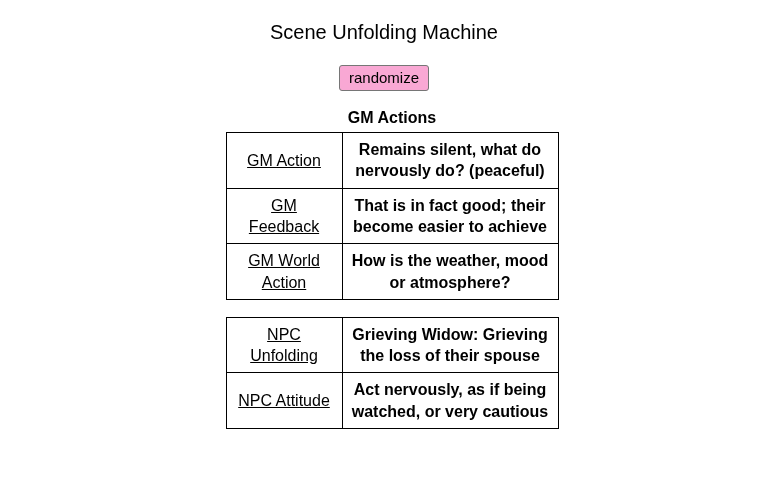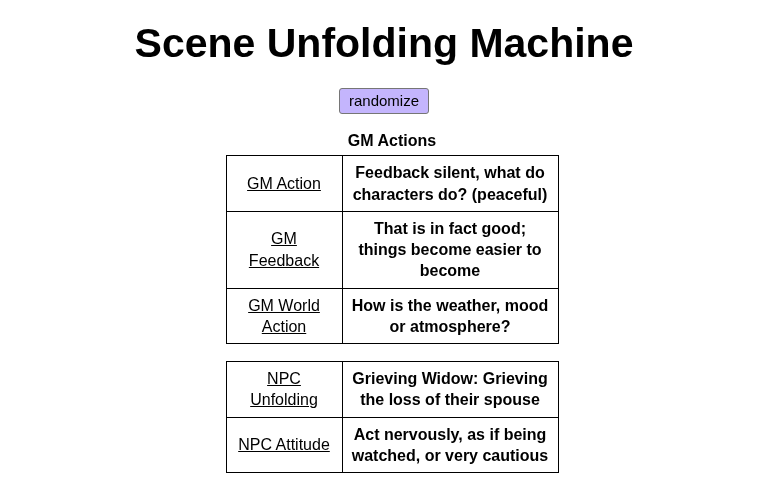--- a/index.html
+++ b/index.html
@@ -18,39 +18,39 @@
     text-align: center;
   }
 
   .page {
     width: 768px;
     box-sizing: border-box;
     padding: 0;
   }
 
   h1.page-title {
-    font-size: 41px;
-    font-weight: bold;
+    font-size: 20px;
+    font-weight: normal;
     line-height: 1.1;
     margin: 21px 0 0 0;
     text-align: center;
     letter-spacing: 0px;
   }
 
   .button-row {
     margin-top: 22px;
     text-align: center;
   }
 
   button.randomize-btn {
     font-family: "Liberation Sans", sans-serif;
     font-size: 15px;
     line-height: normal;
     color: #000000;
-    background: #c4b5fd;
+    background: #f9a8d4;
     border: 1px solid #767676;
     border-radius: 3px;
     padding: 3px 9px 4px 9px;
     cursor: pointer;
   }
 
   .section {
     margin-top: 17px;
     padding-left: 16px;
   }
@@ -101,25 +101,25 @@
   <div class="button-row">
     <button class="randomize-btn" type="button">randomize</button>
   </div>
 
   <div class="section">
     <div class="section-heading">GM Actions</div>
     <table class="kv-table">
       <tbody>
         <tr>
           <td class="key-cell">GM Action</td>
-          <td class="value-cell">Feedback silent, what do characters do? (peaceful)</td>
+          <td class="value-cell">Remains silent, what do nervously do? (peaceful)</td>
         </tr>
         <tr>
           <td class="key-cell">GM Feedback</td>
-          <td class="value-cell">That is in fact good; things become easier to become</td>
+          <td class="value-cell">That is in fact good; their become easier to achieve</td>
         </tr>
         <tr>
           <td class="key-cell">GM World Action</td>
           <td class="value-cell">How is the weather, mood or atmosphere?</td>
         </tr>
       </tbody>
     </table>
   </div>
 
   <div class="section">

